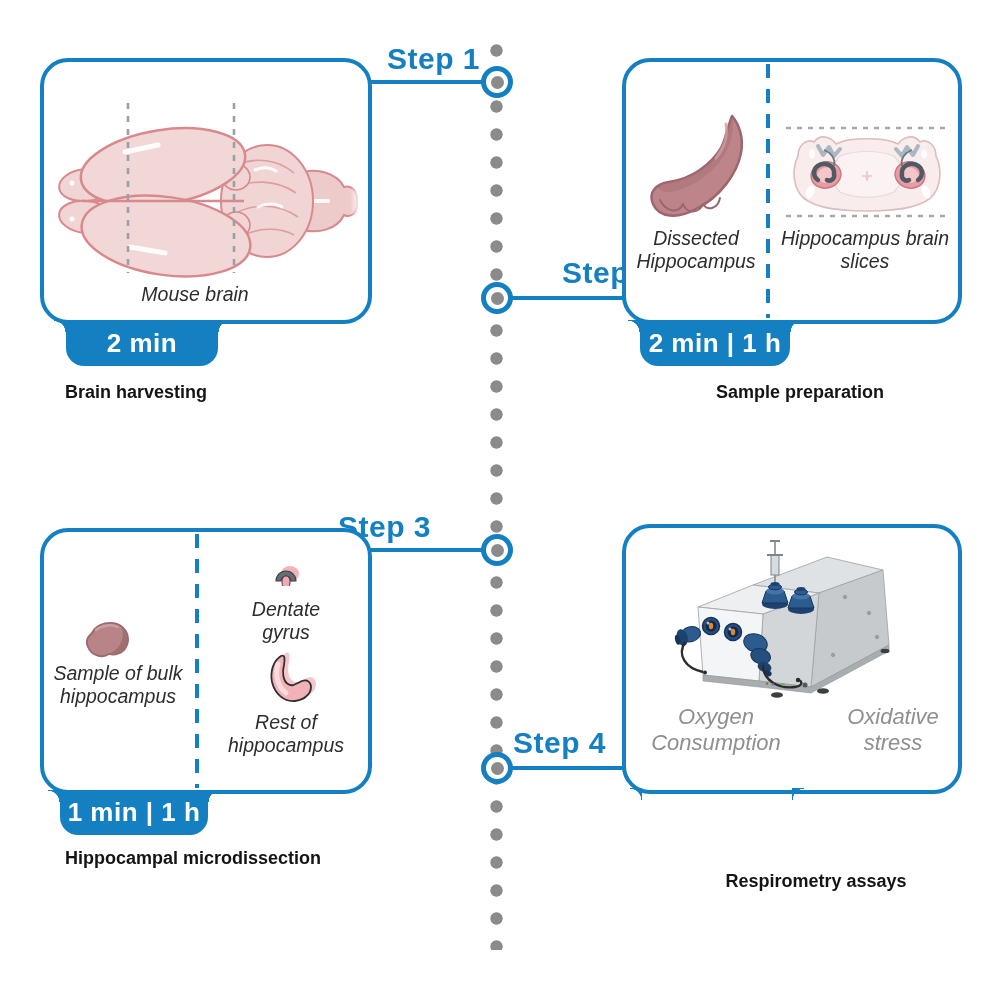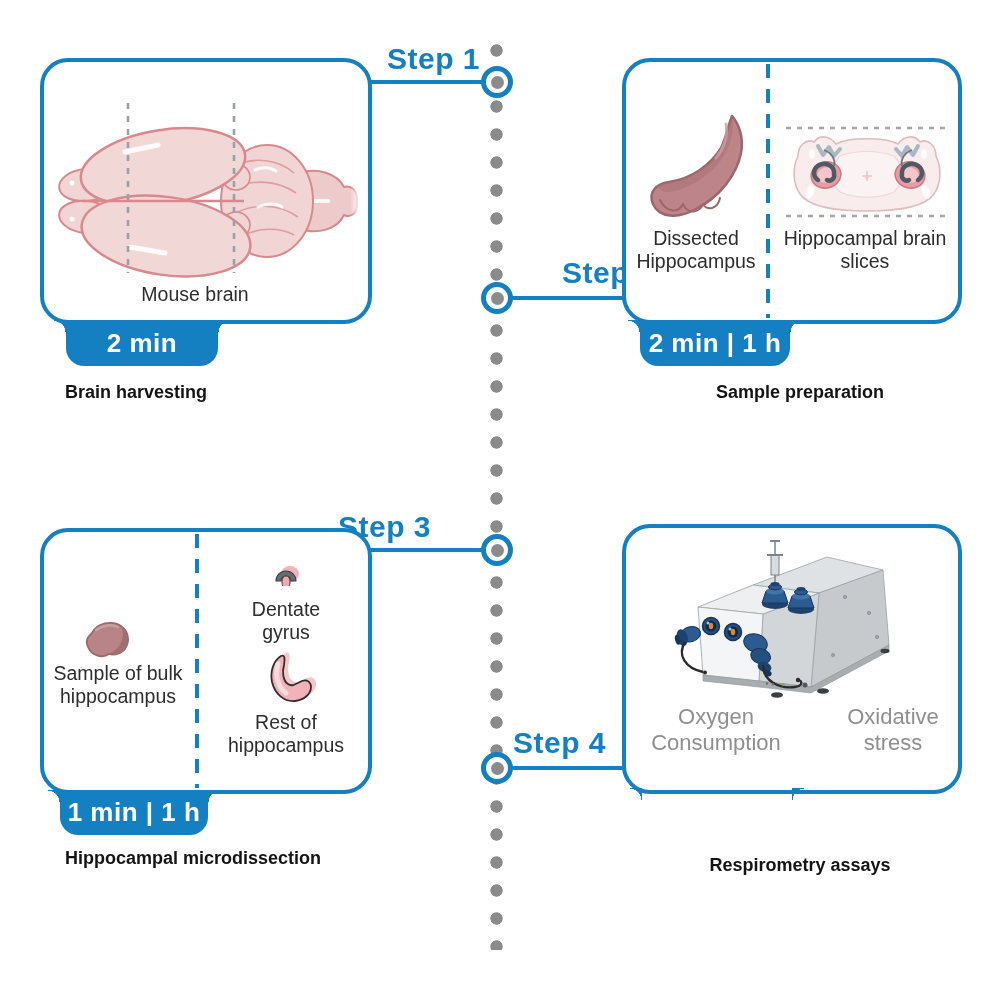--- a/index.html
+++ b/index.html
@@ -70,21 +70,21 @@
   .fil { position:absolute; width:12px; height:12px; }
   .fil.l { background:radial-gradient(circle 12px at 0 12px, rgba(0,0,0,0) 11px, #1480c2 11.5px); }
   .fil.r { background:radial-gradient(circle 12px at 12px 12px, rgba(0,0,0,0) 11px, #1480c2 11.5px); }
   
   .title { position:absolute; color:#141414; font-weight:bold; font-size:18px; line-height:31px; }
   .title.t1 { left:65px;  top:377px; }
   .title.t2 { left:630px; top:377px; width:340px; text-align:center; }
   .title.t3 { left:65px;  top:843px; width:272px; }
   .title.t4 { left:630px; top:850px; width:340px; text-align:center; }
   
-  .cap { position:absolute; color:#2d2d2d; font-size:19.5px; line-height:22.5px; text-align:center; }
+  .cap { position:absolute; color:#2d2d2d; font-size:19.5px; line-height:22.5px; text-align:center;font-style:italic; }
   .cap.mouse     { left:95px;  top:283px; width:200px; }
   .cap.dissect   { left:621px; top:227px; width:150px; }
   .cap.horiz     { left:779px; top:227px; width:172px; }
   .cap.bulk      { left:43px;  top:662px; width:150px; }
   .cap.dentate   { left:236px; top:598px; width:100px; }
   .cap.rest      { left:216px; top:711px; width:140px; }
   .cap.gray { color:#8f8f8f; font-size:22px; line-height:26px; }
   .cap.oxy  { left:636px; top:704px; width:160px; }
   .cap.oxi  { left:832px; top:704px; width:122px; }
   
@@ -181,21 +181,21 @@
     <ellipse cx="128" cy="55" rx="9" ry="7.5" fill="#f4c5c9" transform="rotate(15 128 55)"></ellipse>
     <path d="M136,60 a10,9 0 1 0 -16,-6 a5,5 0 0 0 7,6" fill="none" stroke="#4e5a64" stroke-width="4.5" stroke-linecap="round"></path>
     <path d="M120,46 C118,38 124,32 130,30" stroke="#6c7680" stroke-width="1.8" fill="none"></path>
     <ellipse cx="28" cy="72" rx="4" ry="7" fill="#fff" transform="rotate(20 28 72)"></ellipse>
     <ellipse cx="144" cy="72" rx="4" ry="7" fill="#fff" transform="rotate(-20 144 72)"></ellipse>
     <ellipse cx="30" cy="34" rx="3" ry="5" fill="#fff" opacity=".8"></ellipse>
     <ellipse cx="142" cy="34" rx="3" ry="5" fill="#fff" opacity=".8"></ellipse>
     <circle cx="85" cy="57" r="2" fill="#f0c9c9"></circle>
   </svg>
   <div class="cap dissect">Dissected Hippocampus</div>
-  <div class="cap horiz">Hippocampal brain slices</div>
+  <div class="cap horiz">Hippocampus brain slices</div>
   <div class="badge b2">2 min | 1 h</div>
   <div class="fil l" style="left:628px;top:320px;"></div>
   <div class="fil r" style="left:790px;top:320px;"></div>
   <h2 class="title t2" style="margin:0;">Sample preparation</h2>
 
   <section class="panel p3"></section>
   <div class="divider d3"></div>
   <svg class="ill bulk" viewBox="0 0 50 42">
     <path d="M10,15 C15,5 30,2 39,8 C46,13 48,22 44,29 C41,35 33,38 27,36 C20,41 9,37 6,29 C3,22 6,19 10,15 Z" fill="#b98487" stroke="#996a6d" stroke-width="1.8" stroke-linejoin="round"></path>
     <path d="M27,36 C33,38 41,35 44,29 C46,24 46,15 40,10 C43,18 39,31 27,36 Z" fill="#a06f70"></path>
@@ -292,15 +292,15 @@
     <circle cx="150" cy="150" r="2.5" fill="#53585c"></circle>
 
     <ellipse cx="122" cy="160" rx="6" ry="2.8" fill="#3b3f42"></ellipse>
     <ellipse cx="168" cy="156" rx="6" ry="2.8" fill="#3b3f42"></ellipse>
     <ellipse cx="230" cy="116" rx="4.5" ry="2.2" fill="#3b3f42"></ellipse>
   </svg>
   <div class="cap gray oxy">Oxygen Consumption</div>
   <div class="cap gray oxi">Oxidative stress</div>
   <div class="fil l" style="left:630px;top:788px;"></div>
   <div class="fil r" style="left:792px;top:788px;"></div>
-  <h2 class="title t4" style="margin:0;">Respirometry assays</h2>
+  <h2 class="title t4" style="margin:16px;">Respirometry assays</h2>
 
 </div>
 
 </body></html>

